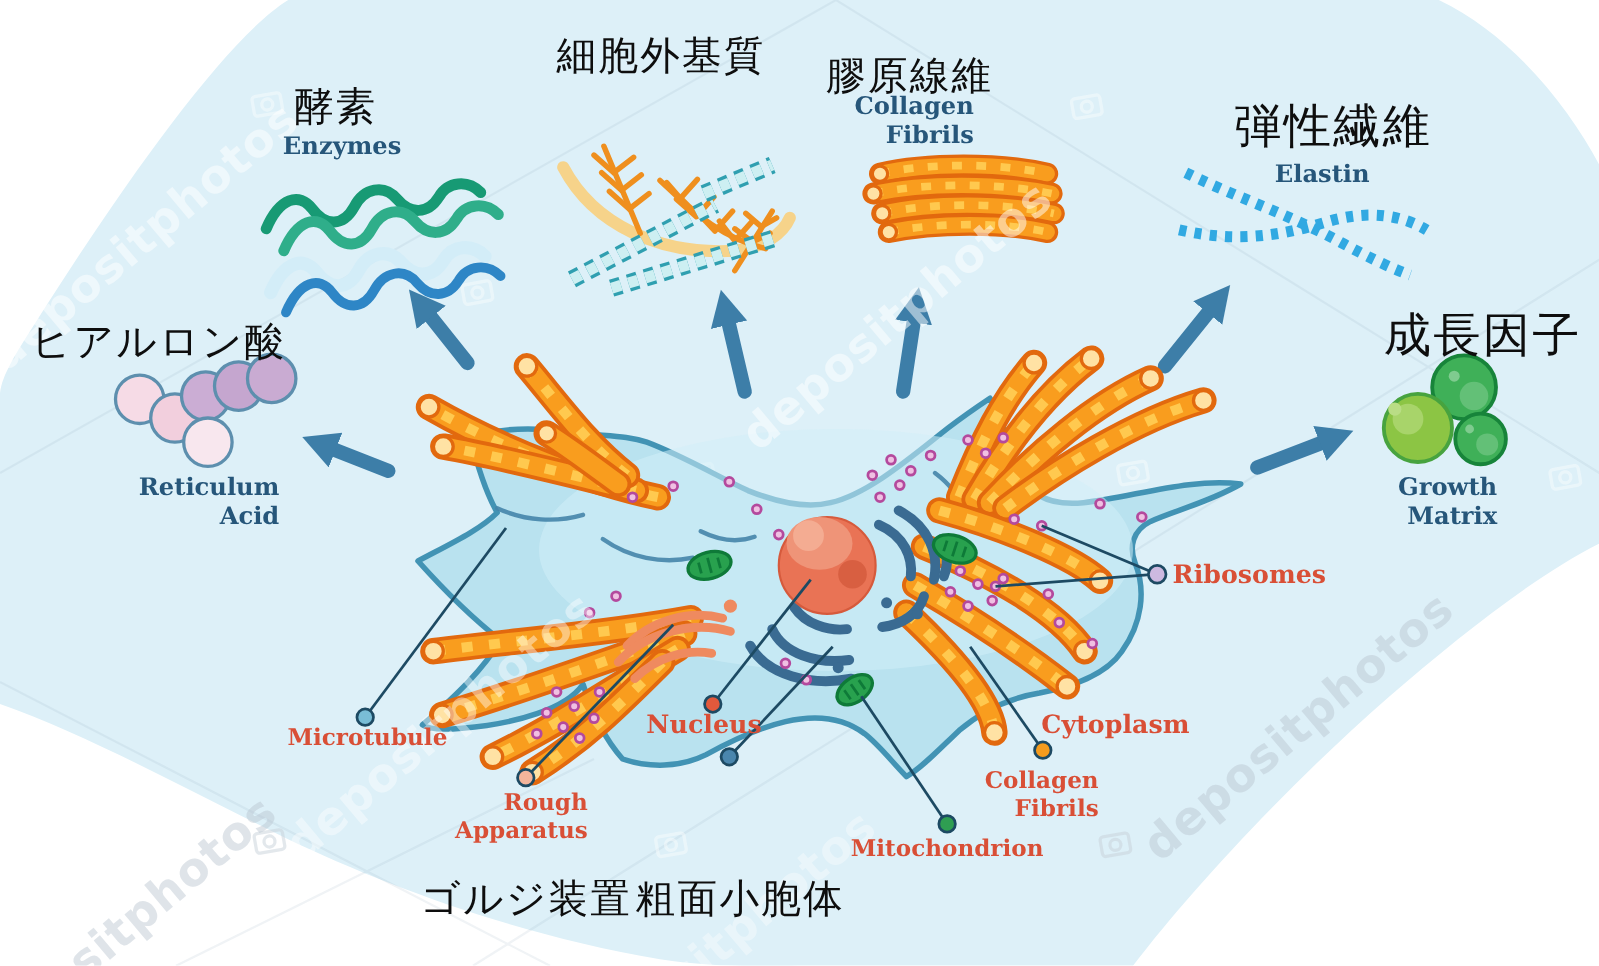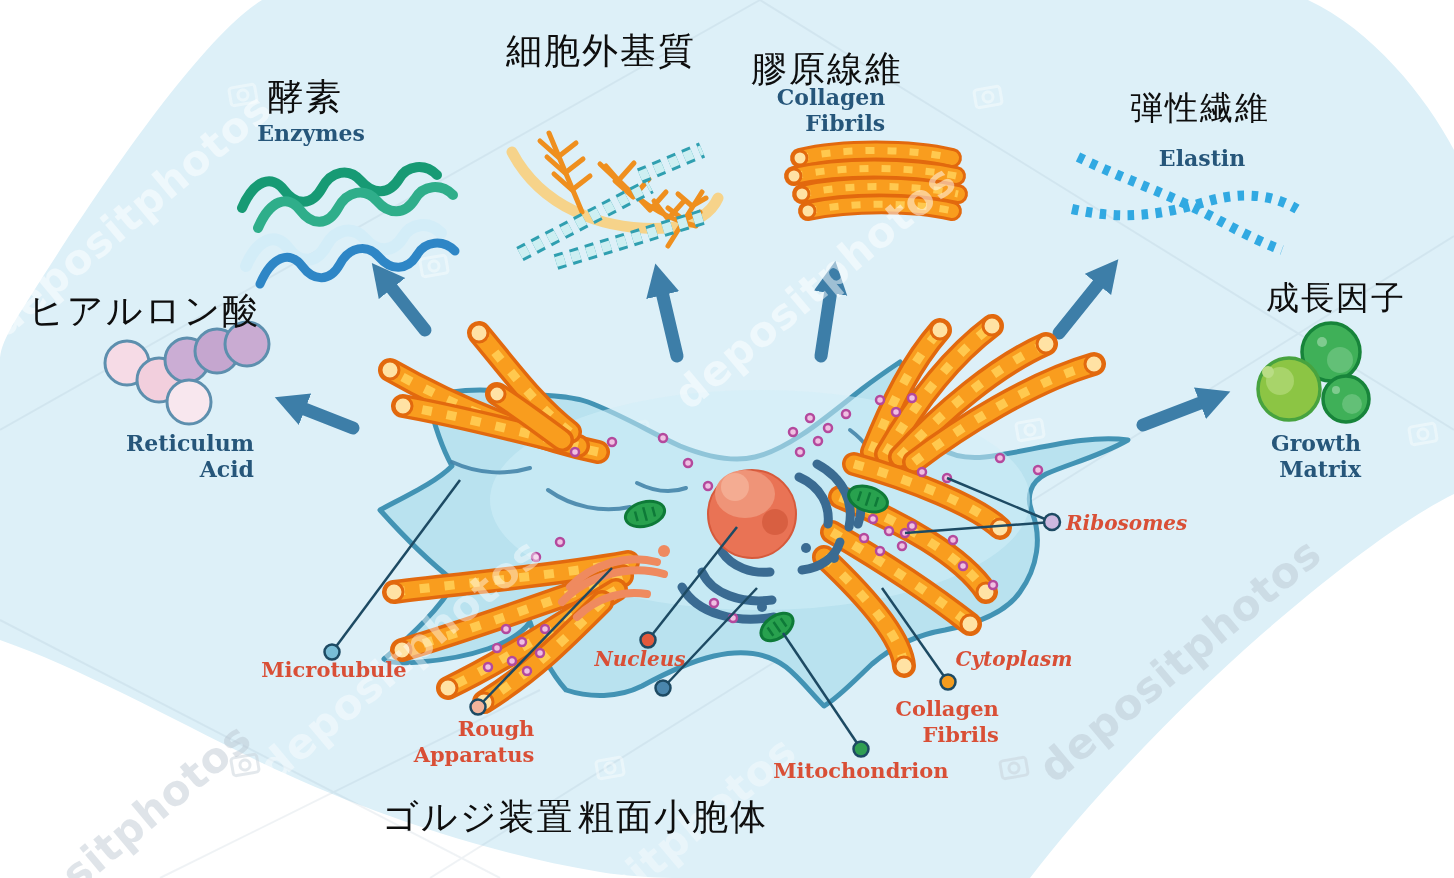--- a/index.html
+++ b/index.html
@@ -2,26 +2,26 @@
 <html><head>
 <meta charset="utf-8">
 <style>
   html,body{margin:0;padding:0;background:#fff;}
   #stage{position:relative;width:1454px;height:878px;overflow:hidden;background:#ffffff;
          font-family:"Liberation Sans",sans-serif;}
   #art{position:absolute;left:0;top:0;}
   .lbl{position:absolute;white-space:nowrap;}
   .ctr{transform:translateX(-50%);text-align:right;}
   .jp{font-family:"Liberation Sans",sans-serif;color:#0e0e0e;font-size:36px;letter-spacing:2px;}
-  .jp-sm{font-size:33px;}
+  .jp-sm{font-size:43px;margin-left:12px;}
   .hd{font-family:"DejaVu Serif","Liberation Serif",serif;font-weight:bold;color:#26567a;
       font-size:22px;line-height:26px;}
   .red{font-family:"DejaVu Serif","Liberation Serif",serif;font-weight:bold;color:#d94f36;
       font-size:21px;line-height:26px;}
-  .red-lg{font-size:20px;font-style:italic;}
+  .red-lg{font-size:23px;}
   .wm{position:absolute;font-family:"DejaVu Sans","Liberation Sans",sans-serif;font-weight:bold;
       font-size:42px;color:rgba(255,255,255,0.5);transform:translate(-50%,-50%) rotate(-40deg);
       letter-spacing:1px;pointer-events:none;}
   .wm-gray{color:rgba(185,196,206,0.45);}
   .hd div,.red div{display:block;}
   
   .to{stroke:#e2690e;stroke-width:24;fill:none;stroke-linecap:round;}
   .ti{stroke:#f99d1e;stroke-width:17;fill:none;stroke-linecap:round;}
   .td{stroke:#ffc94f;stroke-width:9;fill:none;stroke-dasharray:10 15;}
   .so{stroke:#e2690e;stroke-width:20;fill:none;stroke-linecap:round;}

